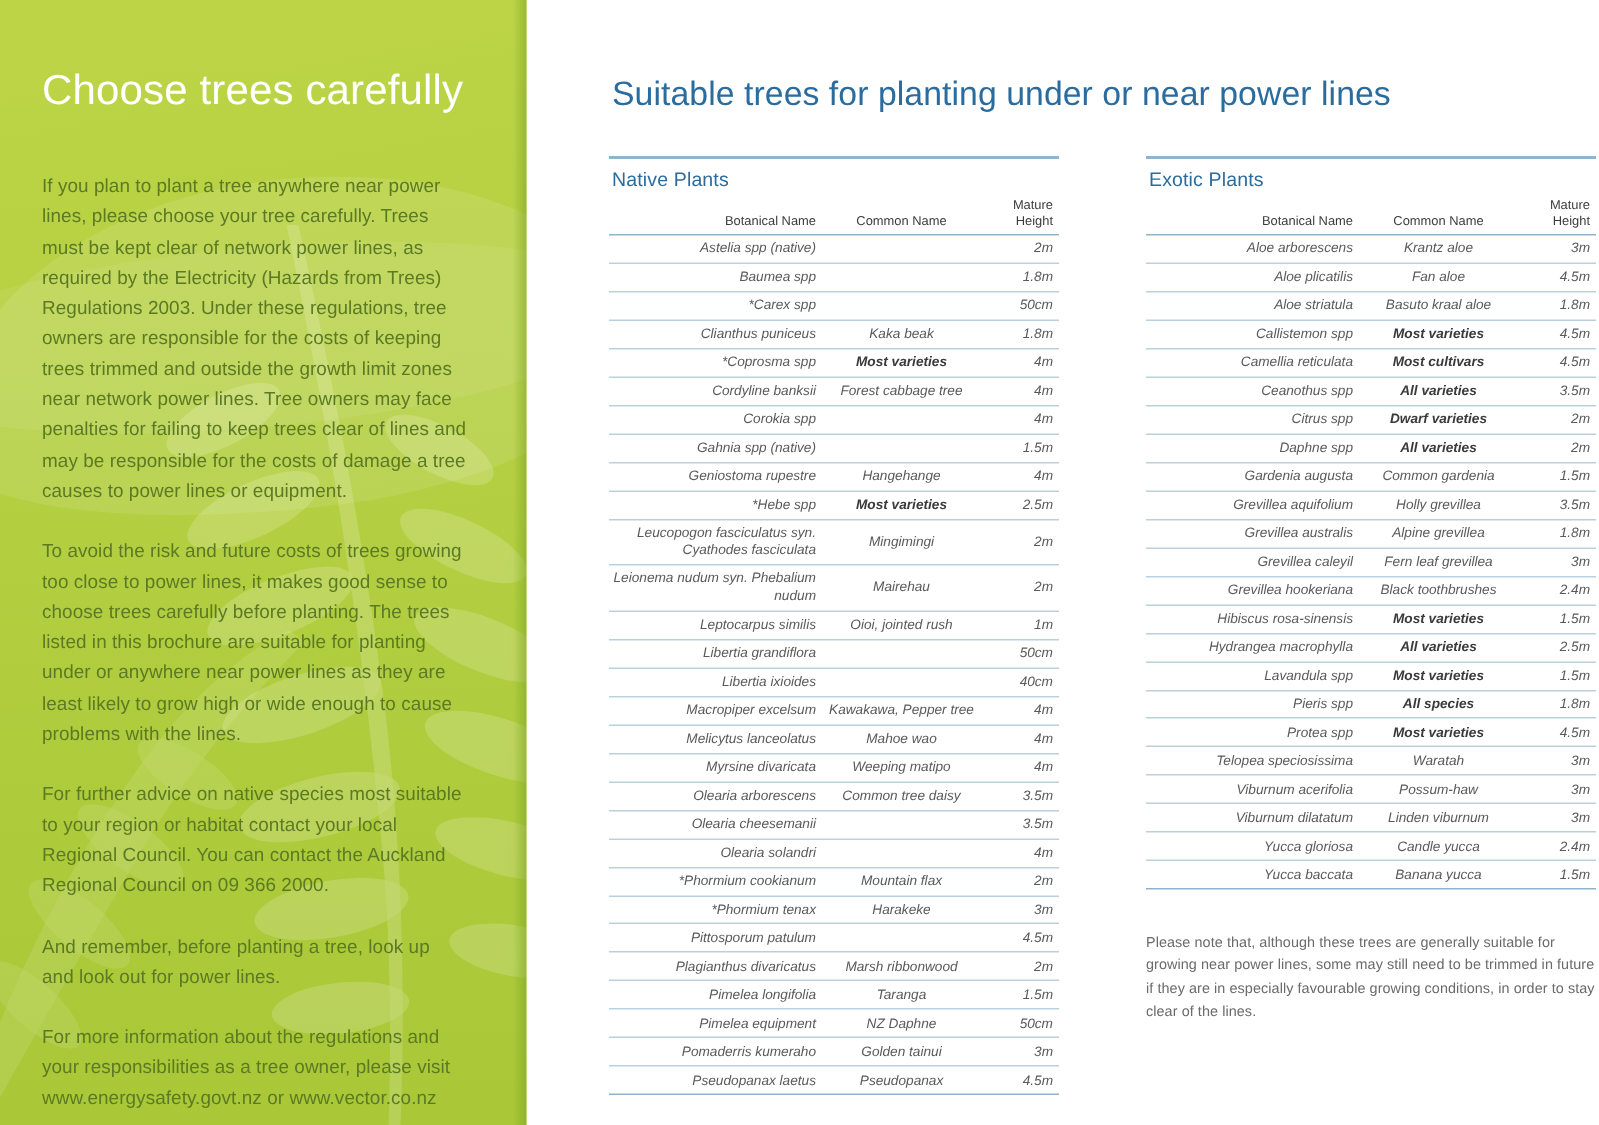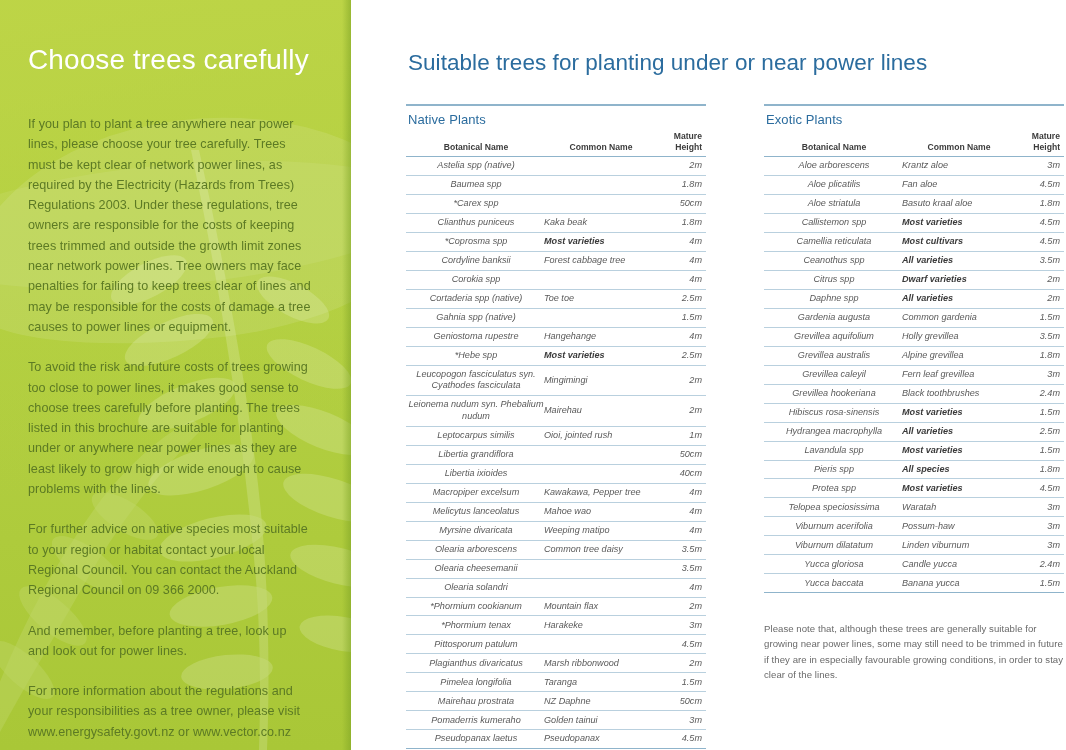--- a/index.html
+++ b/index.html
@@ -66,36 +66,36 @@
   .tbl-toprule { height:0; border-top:2px solid #8fb4cb; }
   .tbl-caption {
     font-size:13px; color:#2b6c9e; font-weight:400;
     padding:6px 0 2px 2px; letter-spacing:0.1px;
   }
   table.plants { width:100%; border-collapse:collapse; table-layout:fixed; }
   table.plants col.c1 { width:46%; }
   table.plants col.c2 { width:38%; }
   table.plants col.c3 { width:16%; }
   table.plants thead th {
-    font-size:8.6px; font-weight:bold; color:#3c3c3c;
+    font-size:8.6px; font-weight:normal; color:#3c3c3c;
     padding:2px 0 4px 0; vertical-align:bottom;
     border-bottom:1.4px solid #8fb4cb;
     line-height:10.5px;
   }
-  table.plants thead th.h1 { text-align:center; padding-left:2px; }
+  table.plants thead th.h1 { text-align:right; padding-left:2px; }
   table.plants thead th.h2 { text-align:center; }
   table.plants thead th.h3 { text-align:right; padding-right:4px; }
   table.plants tbody td {
     font-size:9.1px; color:#5a5a5a; font-style:italic;
     padding:3.2px 0 3.2px 0;
     border-bottom:0.9px solid #b9d0de;
     line-height:11.6px;
   }
-  table.plants tbody td.bn { text-align:center; padding-left:2px; }
-  table.plants tbody td.cn { }
+  table.plants tbody td.bn { text-align:right; padding-left:2px; }
+  table.plants tbody td.cn { text-align:center; }
   table.plants tbody td.mh { text-align:right; padding-right:4px; }
   table.plants tbody td.cn.bold { font-weight:bold; color:#3a3a3a; font-style:italic; }
   table.plants tbody tr:last-child td { border-bottom:1.4px solid #8fb4cb; }
   .note-block {
     margin-top:28px; font-size:9.6px; line-height:15.2px; color:#6a6a6a;
     letter-spacing:0.05px;
   }
 </style>
 </head>
 <body>
@@ -203,25 +203,20 @@
                 <td class="bn">Cordyline banksii</td>
                 <td class="cn">Forest cabbage tree</td>
                 <td class="mh">4m</td>
               </tr>
               <tr>
                 <td class="bn">Corokia spp</td>
                 <td class="cn"></td>
                 <td class="mh">4m</td>
               </tr>
               <tr>
-                <td class="bn">Cortaderia spp (native)</td>
-                <td class="cn">Toe toe</td>
-                <td class="mh">2.5m</td>
-              </tr>
-              <tr>
                 <td class="bn">Gahnia spp (native)</td>
                 <td class="cn"></td>
                 <td class="mh">1.5m</td>
               </tr>
               <tr>
                 <td class="bn">Geniostoma rupestre</td>
                 <td class="cn">Hangehange</td>
                 <td class="mh">4m</td>
               </tr>
               <tr>
@@ -303,21 +298,21 @@
                 <td class="bn">Plagianthus divaricatus</td>
                 <td class="cn">Marsh ribbonwood</td>
                 <td class="mh">2m</td>
               </tr>
               <tr>
                 <td class="bn">Pimelea longifolia</td>
                 <td class="cn">Taranga</td>
                 <td class="mh">1.5m</td>
               </tr>
               <tr>
-                <td class="bn">Mairehau prostrata</td>
+                <td class="bn">Pimelea equipment</td>
                 <td class="cn">NZ Daphne</td>
                 <td class="mh">50cm</td>
               </tr>
               <tr>
                 <td class="bn">Pomaderris kumeraho</td>
                 <td class="cn">Golden tainui</td>
                 <td class="mh">3m</td>
               </tr>
               <tr>
                 <td class="bn">Pseudopanax laetus</td>

